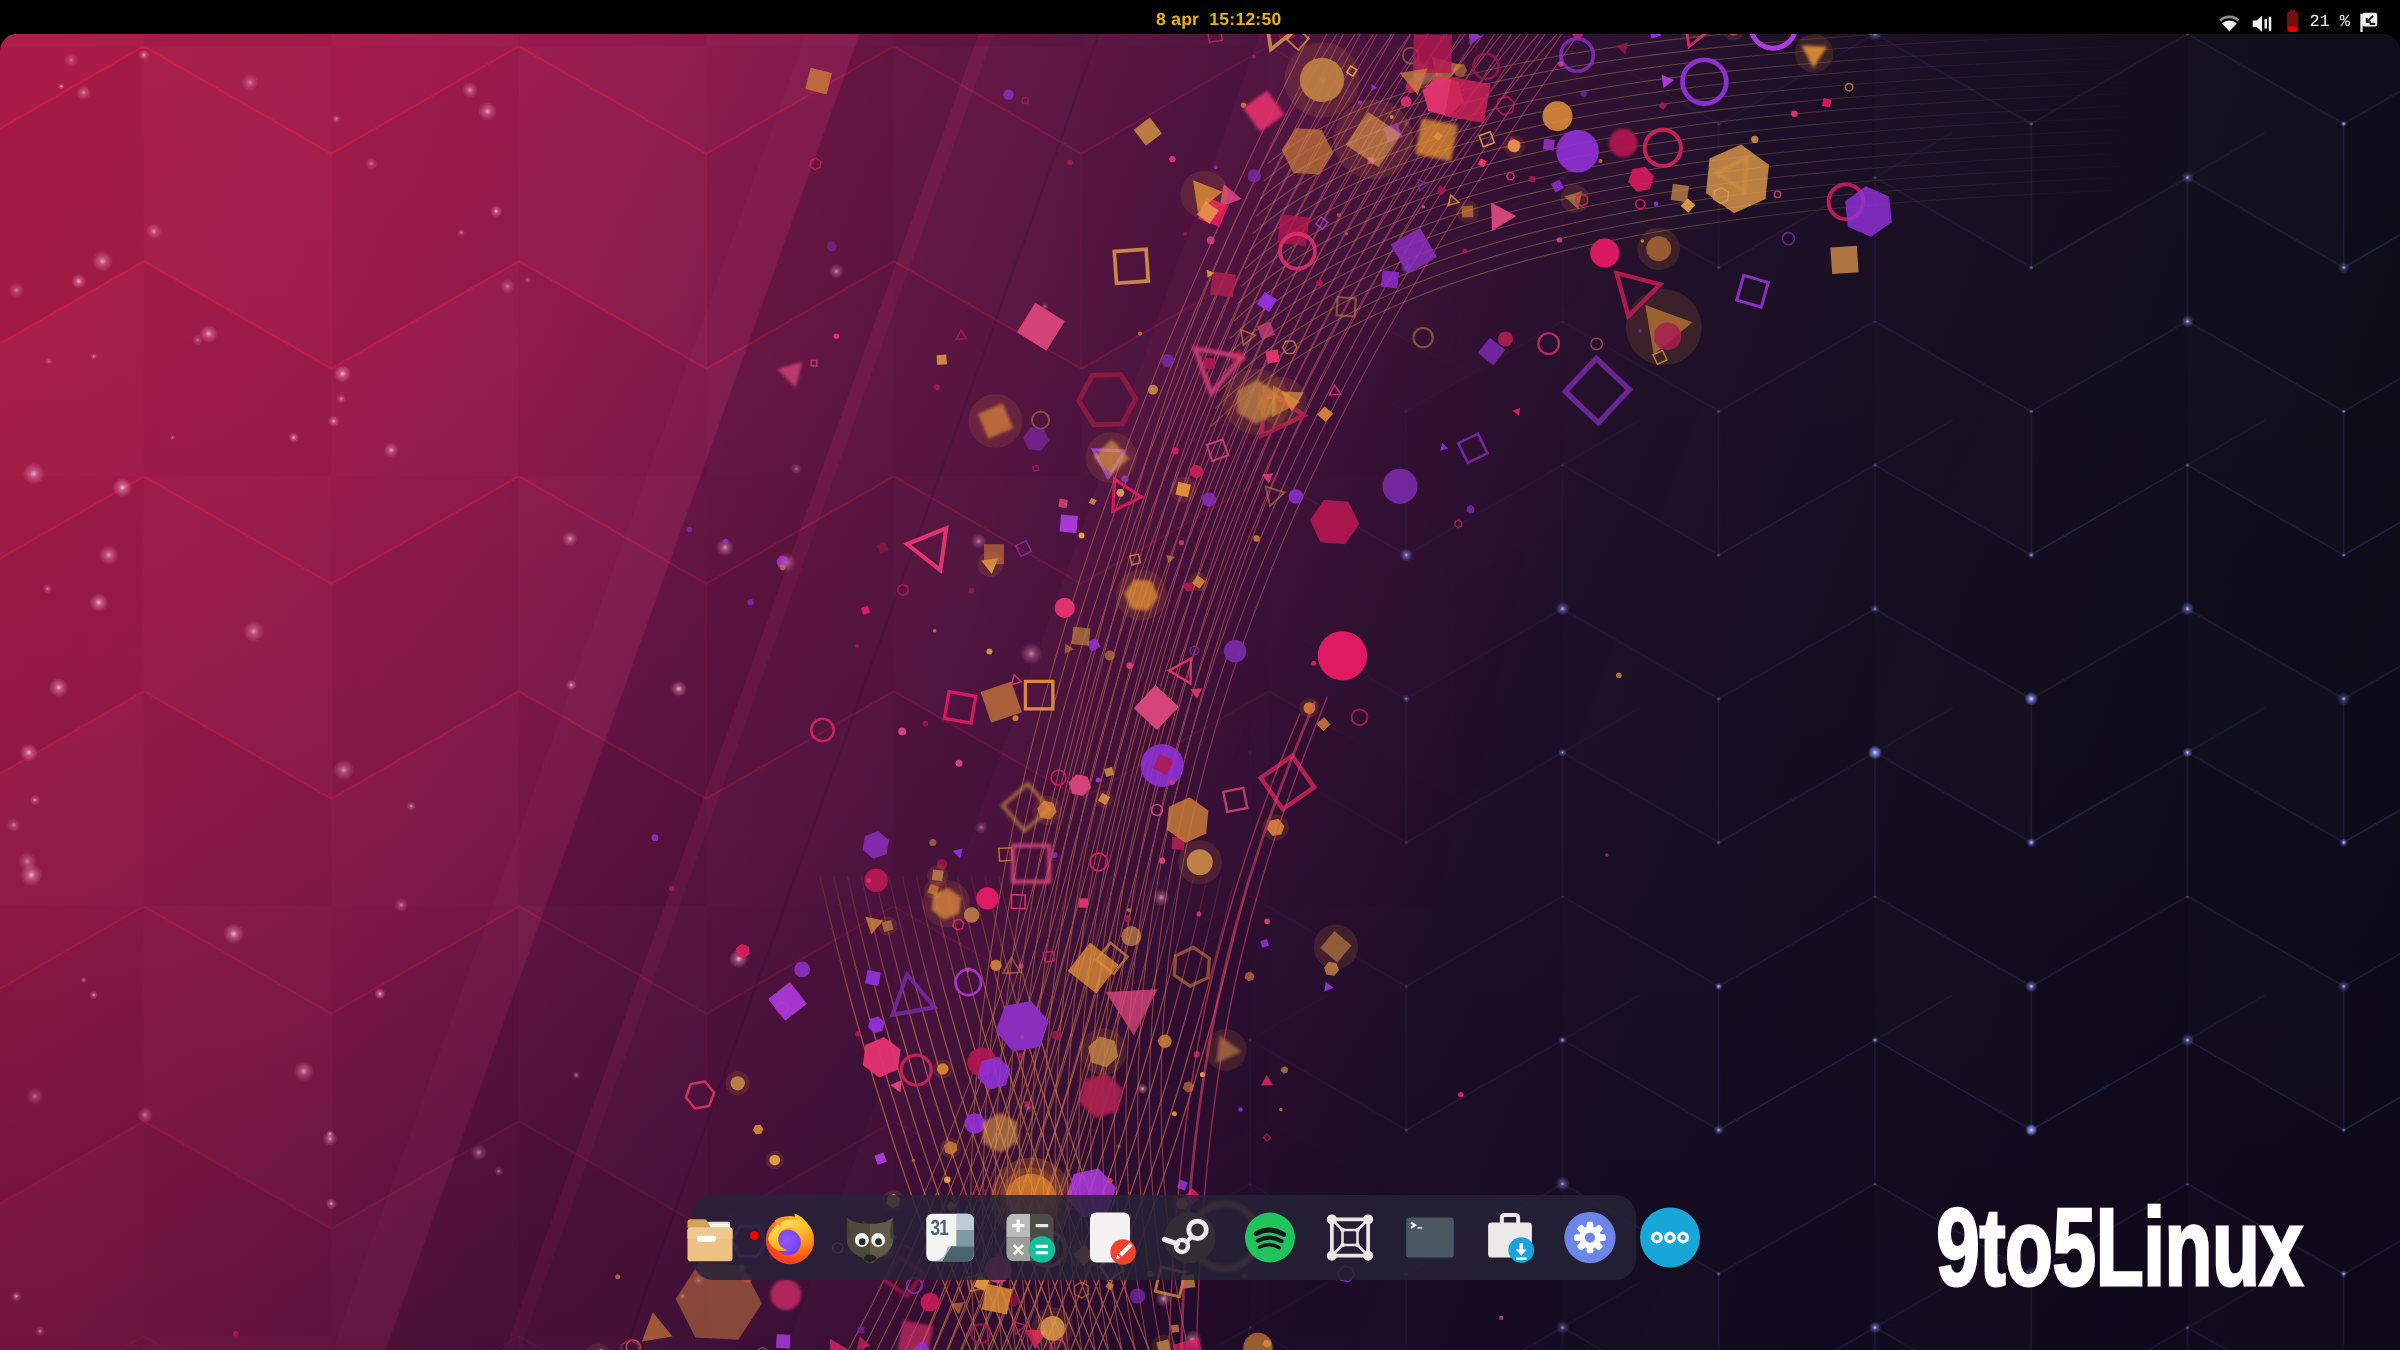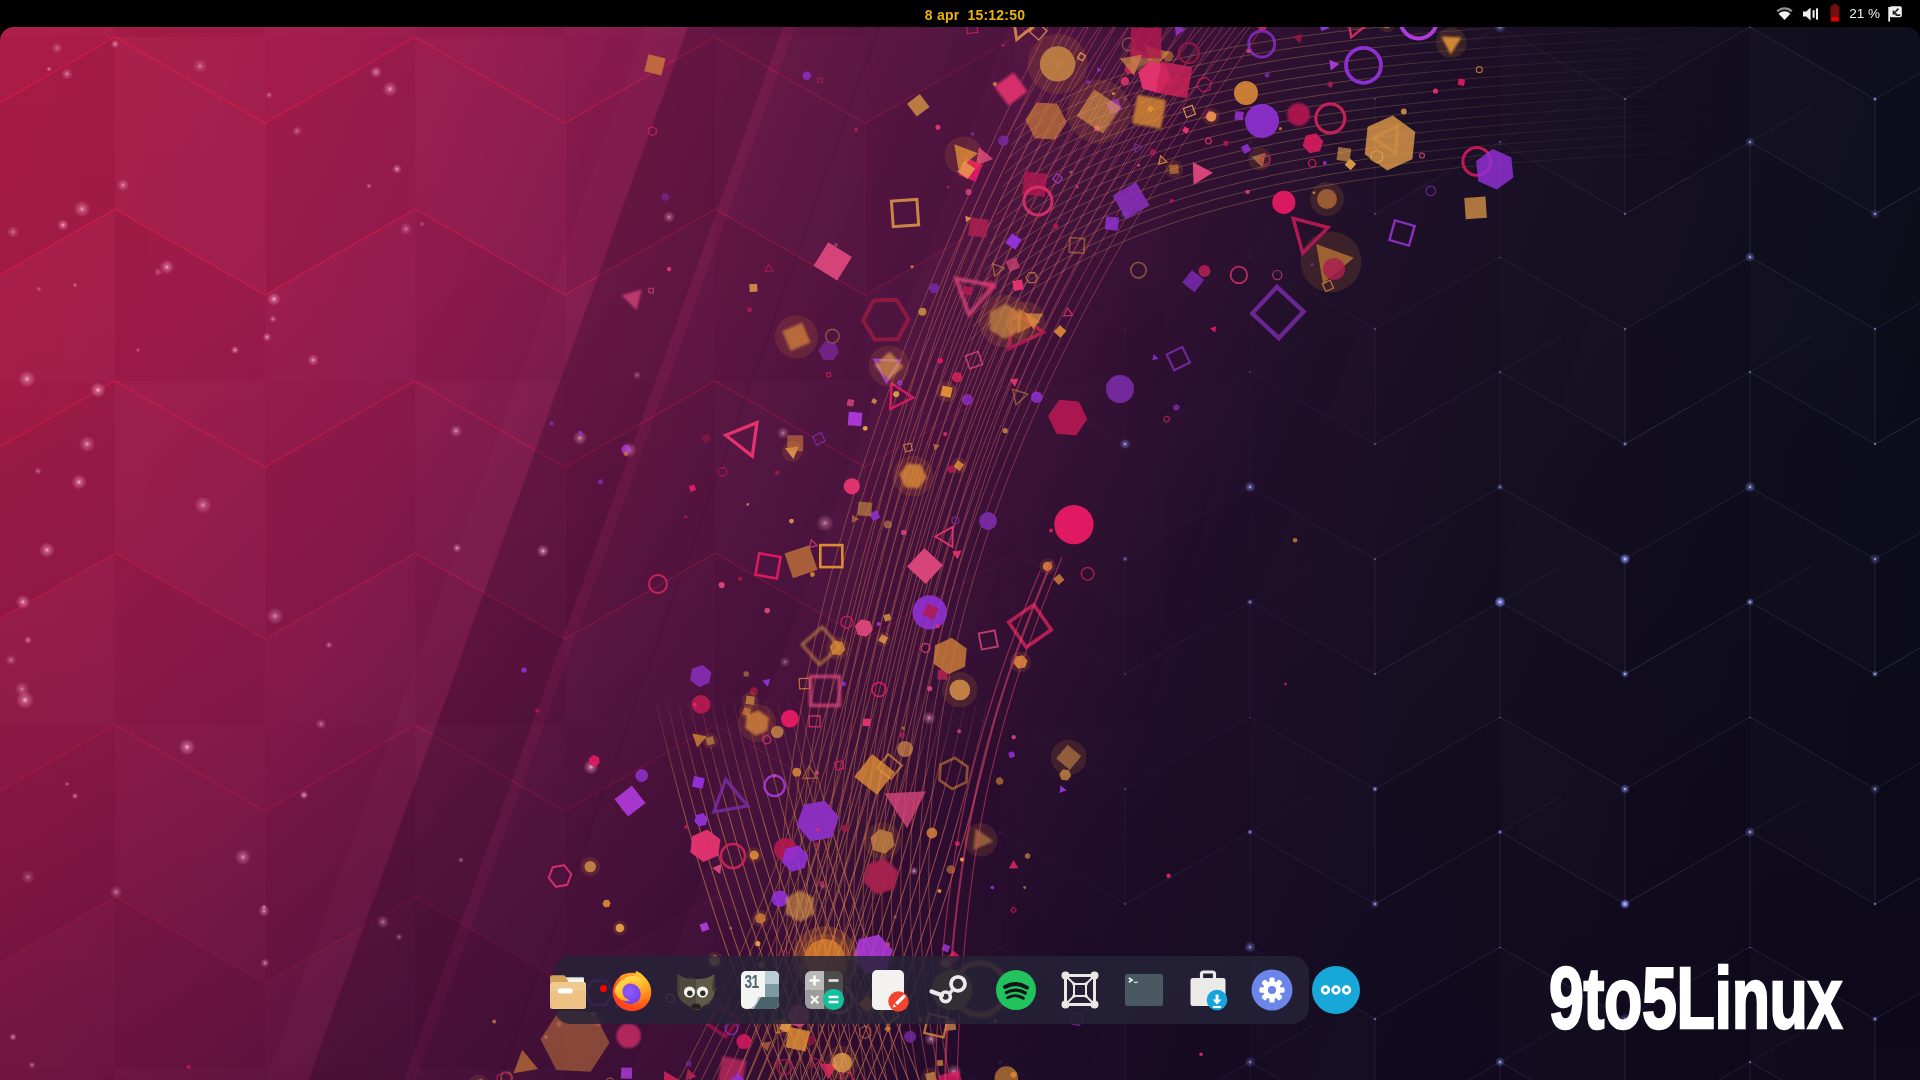--- a/index.html
+++ b/index.html
@@ -1,16 +1,16 @@
 <!DOCTYPE html>
 <html><head><meta charset="utf-8"><style>
 html,body{margin:0;padding:0;width:1920px;height:1080px;overflow:hidden;background:#000;font-family:"Liberation Sans",sans-serif;}
 #topbar{position:absolute;left:0;top:0;width:1920px;height:27px;background:#000;z-index:5;}
 #clock{position:absolute;left:0;top:2px;width:100%;height:26px;display:flex;align-items:center;justify-content:center;color:#eab308;font-size:14px;font-weight:bold;letter-spacing:0.2px;z-index:7;margin-left:15px;}
-#status{position:absolute;right:0;top:0;height:26px;display:flex;align-items:center;z-index:6;}
+#status{position:absolute;right:0;top:0;height:26px;display:flex;align-items:flex-end;z-index:6;font-family:Liberation Mono, monospace;}
 #status .pct{color:#f2f2f2;font-size:13.5px;margin-left:9px;margin-right:8px;}
 #wall{position:absolute;left:0;top:27px;width:1920px;height:1054px;border-radius:14px 14px 0 0;overflow:hidden;}
 #dockbg{position:absolute;left:554px;top:956px;width:755px;height:68px;background:rgba(37,35,55,0.83);border-radius:17px;}
 .ic{position:absolute;}
 #reddot{position:absolute;left:600px;top:984.5px;width:7px;height:7px;border-radius:50%;background:#fe0000;}
 #logo{position:absolute;left:1549px;top:947px;color:#fff;font-weight:bold;font-size:88px;letter-spacing:-0.5px;-webkit-text-stroke:2.4px #ffffff;transform:scaleX(0.713);transform-origin:0 0;white-space:nowrap;}
 </style></head><body>
 <div id="wall"><svg width="1920" height="1054" viewBox="0 0 1920 1054">
       <defs>
 <linearGradient id="bg" gradientUnits="userSpaceOnUse" x1="0" y1="144" x2="1920" y2="835">

